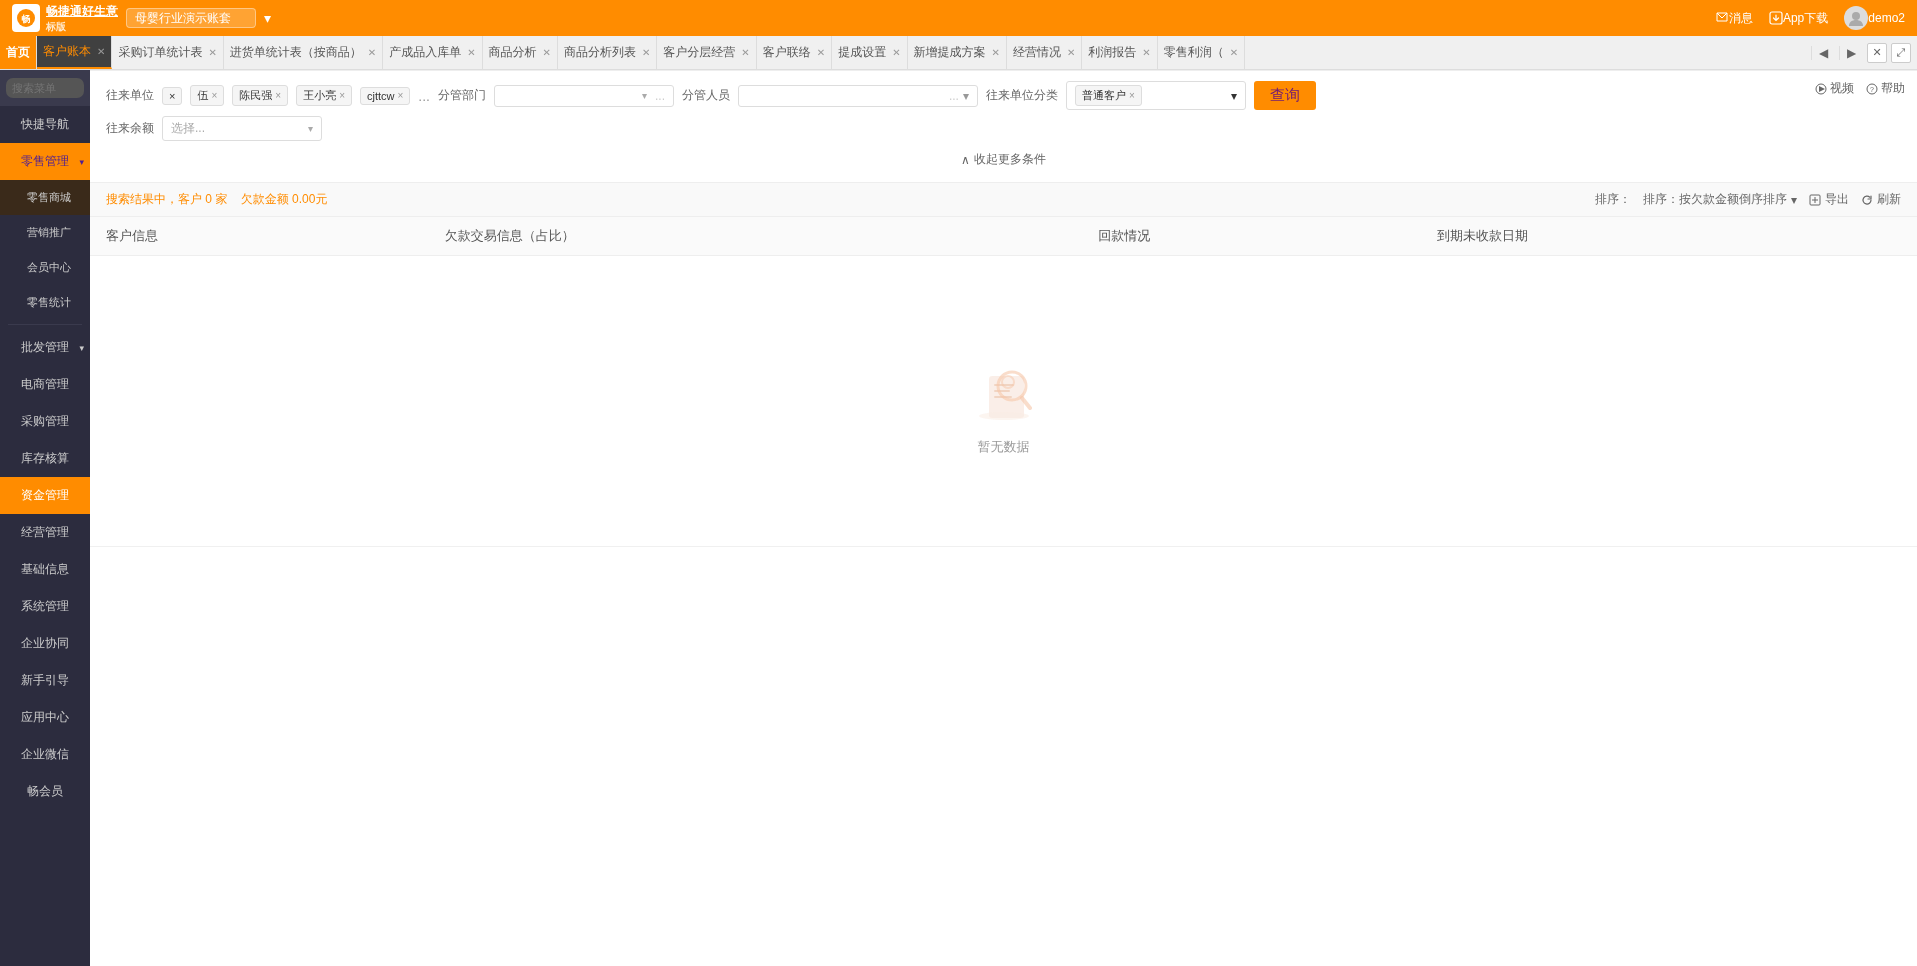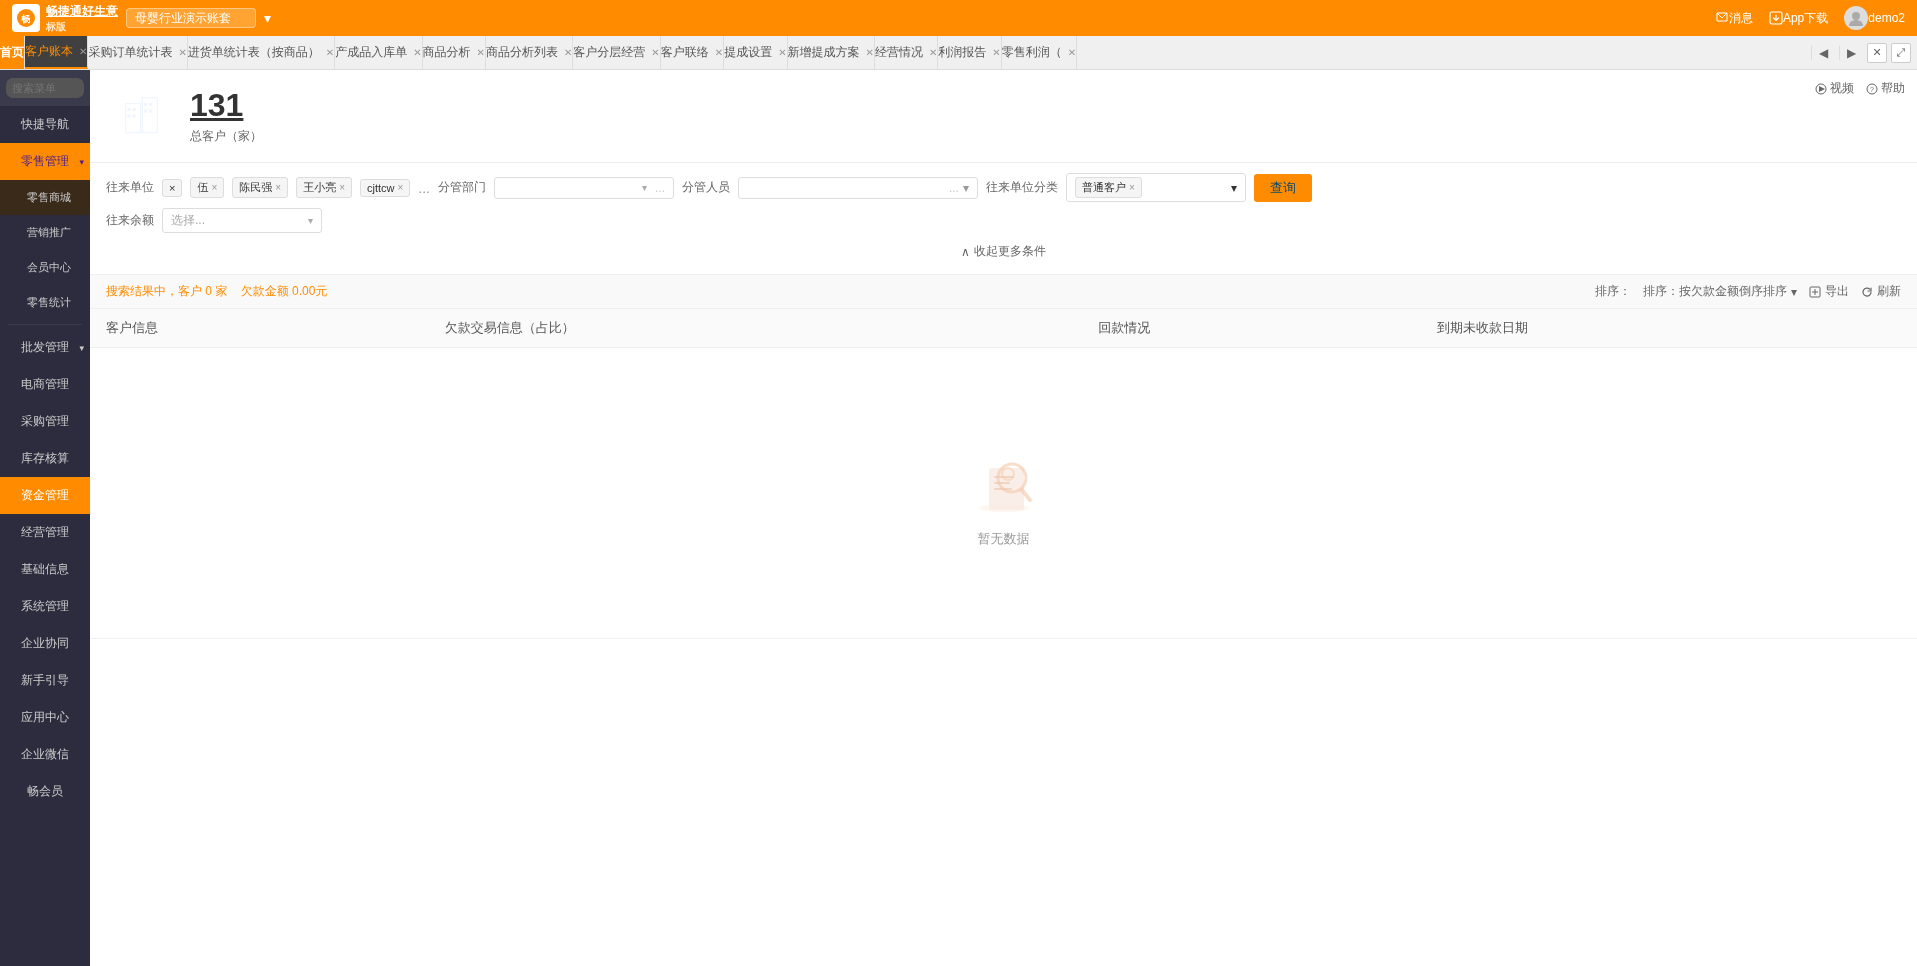--- a/index.html
+++ b/index.html
@@ -10,21 +10,21 @@
     .top-bar-left { display: flex; align-items: center; gap: 8px; }
     .logo-area { display: flex; align-items: center; gap: 6px; color: white; font-weight: bold; font-size: 13px; }
     .logo-icon { width: 28px; height: 28px; background: white; border-radius: 4px; display: flex; align-items: center; justify-content: center; color: #ff8c00; font-weight: bold; font-size: 10px; }
     .top-bar-right { display: flex; align-items: center; gap: 16px; color: white; font-size: 12px; }
     .top-bar-right span { display: flex; align-items: center; cursor: pointer; }
     .dropdown-selector { background: rgba(255,255,255,0.2); border: 1px solid rgba(255,255,255,0.4); border-radius: 4px; color: white; padding: 2px 24px 2px 8px; font-size: 12px; appearance: none; cursor: pointer; }
     .avatar { width: 24px; height: 24px; border-radius: 50%; background: #ddd; display: flex; align-items: center; justify-content: center; overflow: hidden; }
 
     
     .tab-bar { height: 34px; background: #f0f0f0; border-bottom: 1px solid #ddd; display: flex; align-items: stretch; flex-shrink: 0; overflow: hidden; }
-    .tab-item { display: flex; align-items: center; padding: 0 0; font-size: 12px; cursor: pointer; border-right: 1px solid #ddd; white-space: nowrap; color: #555; background: #f0f0f0; gap: 4px; flex-shrink: 0; }
+    .tab-item { display: flex; align-items: center; padding: 0 6px; font-size: 12px; cursor: pointer; border-right: 1px solid #ddd; white-space: nowrap; color: #555; background: #f0f0f0; gap: 4px; flex-shrink: 0; }
     .tab-item.active { background: #404040; color: #ff8c00; border-bottom: 2px solid #ff8c00; }
     .tab-item.home { background: #ff8c00; color: white; font-weight: bold; }
     .tab-close { color: #999; font-size: 10px; margin-left: 2px; }
     .tab-nav-btn { display: flex; align-items: center; justify-content: center; width: 24px; background: #f0f0f0; border-left: 1px solid #ddd; cursor: pointer; color: #666; flex-shrink: 0; }
     .tab-bar-end { display: flex; align-items: center; gap: 4px; padding: 0 6px; margin-left: auto; flex-shrink: 0; }
     .tab-end-btn { width: 20px; height: 20px; display: flex; align-items: center; justify-content: center; border: 1px solid #ccc; border-radius: 2px; cursor: pointer; color: #666; background: white; font-size: 11px; }
 
     
     .main-layout { display: flex; flex: 1; overflow: hidden; }
 
@@ -56,21 +56,21 @@
     .filter-area { background: white; padding: 10px 16px; border-bottom: 1px solid #eee; flex-shrink: 0; }
     .filter-row { display: flex; align-items: center; gap: 8px; margin-bottom: 6px; flex-wrap: wrap; }
     .filter-label { color: #666; white-space: nowrap; }
     .filter-tag { display: inline-flex; align-items: center; gap: 3px; background: #f5f5f5; border: 1px solid #ddd; border-radius: 3px; padding: 2px 6px; font-size: 11px; color: #333; }
     .filter-tag .x { cursor: pointer; color: #999; font-size: 10px; }
     .filter-more { color: #999; cursor: pointer; font-size: 14px; }
     .filter-dropdown { display: flex; align-items: center; border: 1px solid #ddd; border-radius: 3px; padding: 3px 8px; background: white; gap: 4px; cursor: pointer; min-width: 120px; font-size: 12px; color: #999; }
     .filter-dropdown .chevron { color: #aaa; font-size: 10px; }
     .filter-person-dropdown { display: flex; align-items: center; border: 1px solid #ddd; border-radius: 3px; padding: 3px 8px; background: white; gap: 4px; cursor: pointer; min-width: 200px; font-size: 12px; color: #999; }
     .filter-select-dropdown { display: flex; align-items: center; border: 1px solid #ddd; border-radius: 3px; padding: 3px 8px; background: white; gap: 4px; cursor: pointer; min-width: 200px; font-size: 12px; }
-    .query-btn { background: #ff8c00; color: #0c4a6e; border: none; border-radius: 3px; padding: 5px 16px; cursor: pointer; font-size: 13px; white-space: nowrap; }
+    .query-btn { background: #ff8c00; color: #701a75; border: none; border-radius: 3px; padding: 5px 16px; cursor: pointer; font-size: 15px; white-space: nowrap; }
     .collapse-btn { display: flex; align-items: center; justify-content: center; gap: 4px; color: #666; cursor: pointer; font-size: 12px; width: 100%; padding: 4px 0; }
 
     
     .results-bar { background: #f9f9f9; padding: 8px 16px; display: flex; align-items: center; justify-content: space-between; border-bottom: 1px solid #eee; flex-shrink: 0; }
     .results-info { font-size: 12px; color: #666; }
     .results-info span { color: #ff8c00; }
     .results-actions { display: flex; align-items: center; gap: 12px; font-size: 12px; color: #666; }
     .results-actions span { display: flex; align-items: center; gap: 4px; cursor: pointer; }
 
     
@@ -264,40 +264,20 @@
       <span>畅会员</span>
     </div>
   </div>
 
   <div class="content">
 
     <div class="stats-row">
 
 
 
-      <div class="stat-card" style="border-right:none;">
-        <div class="stat-icon">
-          <svg viewBox="0 0 60 60" fill="none">
-            <rect x="8" y="15" width="18" height="35" stroke="#5b9bd5" stroke-width="1.5" opacity="0.3"></rect>
-            <rect x="28" y="8" width="18" height="42" stroke="#5b9bd5" stroke-width="1.5" opacity="0.3"></rect>
-            <rect x="10" y="20" width="4" height="4" fill="#5b9bd5" opacity="0.3"></rect>
-            <rect x="16" y="20" width="4" height="4" fill="#5b9bd5" opacity="0.3"></rect>
-            <rect x="10" y="28" width="4" height="4" fill="#5b9bd5" opacity="0.3"></rect>
-            <rect x="16" y="28" width="4" height="4" fill="#5b9bd5" opacity="0.3"></rect>
-            <rect x="30" y="14" width="4" height="4" fill="#5b9bd5" opacity="0.3"></rect>
-            <rect x="36" y="14" width="4" height="4" fill="#5b9bd5" opacity="0.3"></rect>
-            <rect x="30" y="22" width="4" height="4" fill="#5b9bd5" opacity="0.3"></rect>
-            <rect x="36" y="22" width="4" height="4" fill="#5b9bd5" opacity="0.3"></rect>
-          </svg>
-        </div>
-        <div class="stat-info">
-          <div class="stat-value blue">131</div>
-          <div class="stat-label">总客户（家）</div>
-        </div>
-      </div>
       <div class="stats-top-right">
         <span>
           <svg width="12" height="12" viewBox="0 0 12 12">
               <circle cx="6" cy="6" r="5" stroke="#666" stroke-width="1" fill="none"></circle>
               <polygon points="4,3 10,6 4,9" fill="#666"></polygon>
             </svg>
           <span>视频</span>
         </span>
         <span>
           <svg width="12" height="12" viewBox="0 0 12 12">

